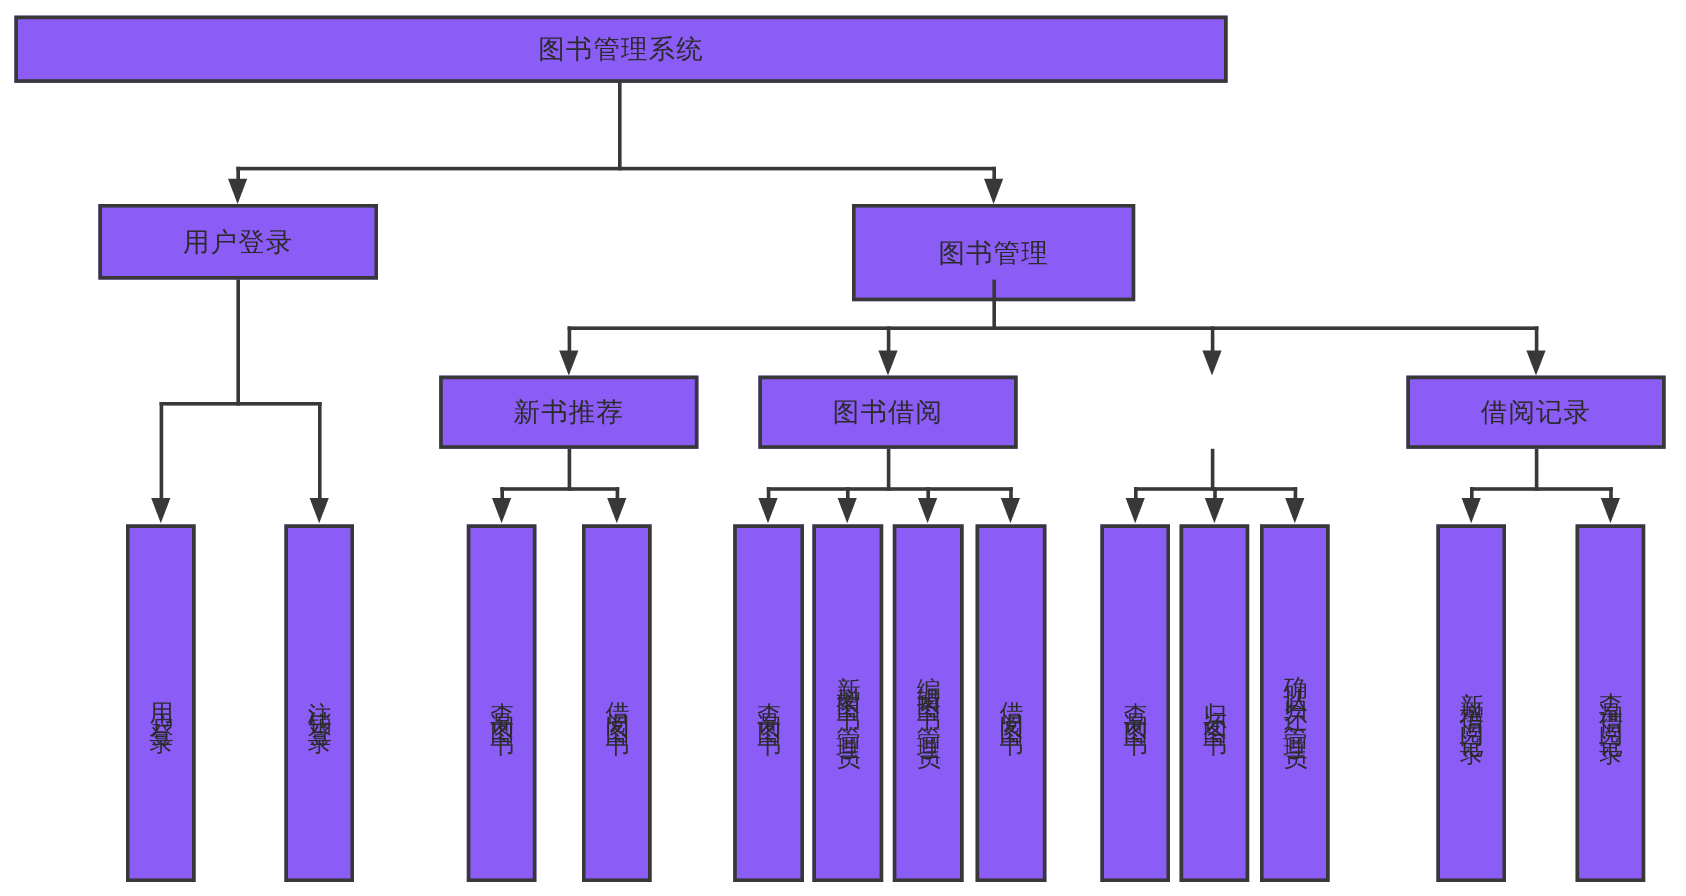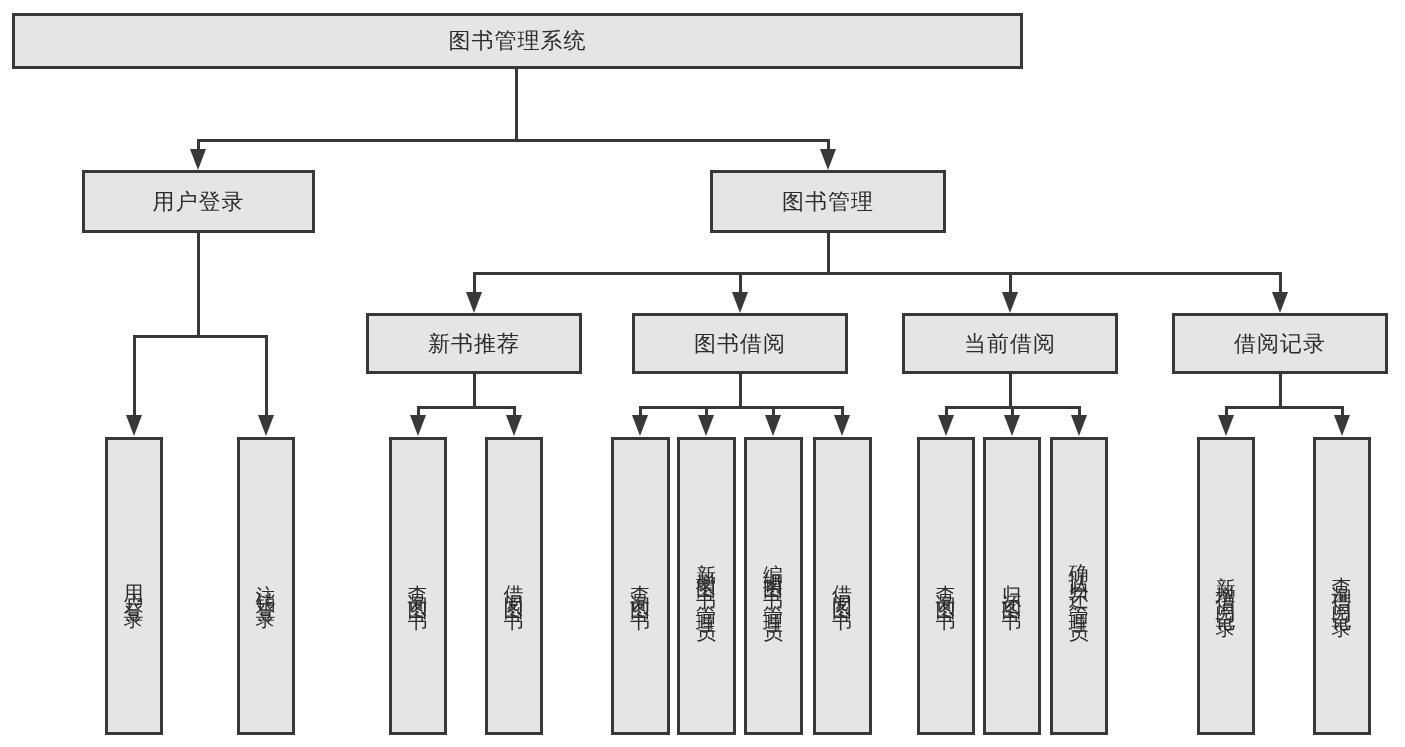--- a/index.html
+++ b/index.html
@@ -16,21 +16,21 @@
     position: relative;
     width: 1405px;
     height: 747px;
     background: var(--background);
     overflow: hidden;
   }
 
   
   .box {
     position: absolute;
-    background: #e5e5e5;
+    background: #8b5cf6;
     border: 3px solid var(--line);
     color: var(--text);
     display: flex;
     align-items: center;
     justify-content: center;
     text-align: center;
   }
   .box.h { font-size: 22px; letter-spacing: 1px; }
   .box.v {
     font-size: 20px;
@@ -78,21 +78,21 @@
   <div class="vline" style="left:515px; top:68px; height:74px;"></div>
   <div class="hline" style="left:197px; top:139px; width:633px;"></div>
   <div class="vline" style="left:197px; top:139px; height:13px;"></div>
   <div class="vline" style="left:827px; top:139px; height:13px;"></div>
   <div class="arrow" style="left:190px; top:149px;"></div>
   <div class="arrow" style="left:820px; top:149px;"></div>
 
   <div class="box h" style="left:82px; top:170px; width:233px; height:63px;">
     <span>用户登录</span>
   </div>
-  <div class="box h" style="left:710px; top:170px; width:236px; height:63px;">
+  <div class="box h" style="left:710px; top:170px; width:236px; height:81px;">
     <span>图书管理</span>
   </div>
 
   <div class="vline" style="left:197px; top:233px; height:105px;"></div>
   <div class="hline" style="left:133px; top:335px; width:135px;"></div>
   <div class="vline" style="left:133px; top:335px; height:82px;"></div>
   <div class="vline" style="left:265px; top:335px; height:82px;"></div>
   <div class="arrow" style="left:126px; top:415px;"></div>
   <div class="arrow" style="left:258px; top:415px;"></div>
 
@@ -106,23 +106,20 @@
   <div class="arrow" style="left:732px; top:292px;"></div>
   <div class="arrow" style="left:1002px; top:292px;"></div>
   <div class="arrow" style="left:1272px; top:292px;"></div>
 
   <div class="box h" style="left:632px; top:313px; width:216px; height:61px;">
     <span>图书借阅</span>
   </div>
   <div class="box h" style="left:366px; top:313px; width:216px; height:61px;">
     <span>新书推荐</span>
   </div>
-  <div class="box h" style="left:902px; top:313px; width:216px; height:61px;">
-    <span>当前借阅</span>
-  </div>
   <div class="box h" style="left:1172px; top:313px; width:216px; height:61px;">
     <span>借阅记录</span>
   </div>
 
   <div class="vline" style="left:473px; top:374px; height:35px;"></div>
   <div class="hline" style="left:417px; top:406px; width:99px;"></div>
   <div class="vline" style="left:417px; top:406px; height:11px;"></div>
   <div class="vline" style="left:513px; top:406px; height:11px;"></div>
   <div class="arrow" style="left:410px; top:415px;"></div>
   <div class="arrow" style="left:506px; top:415px;"></div>

